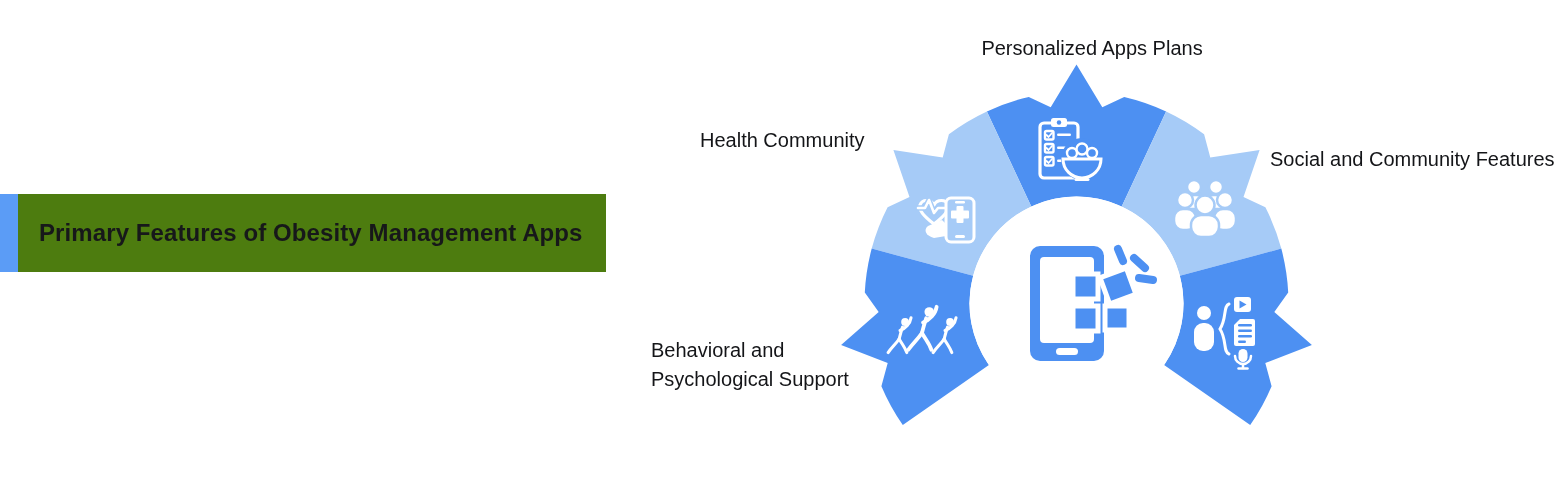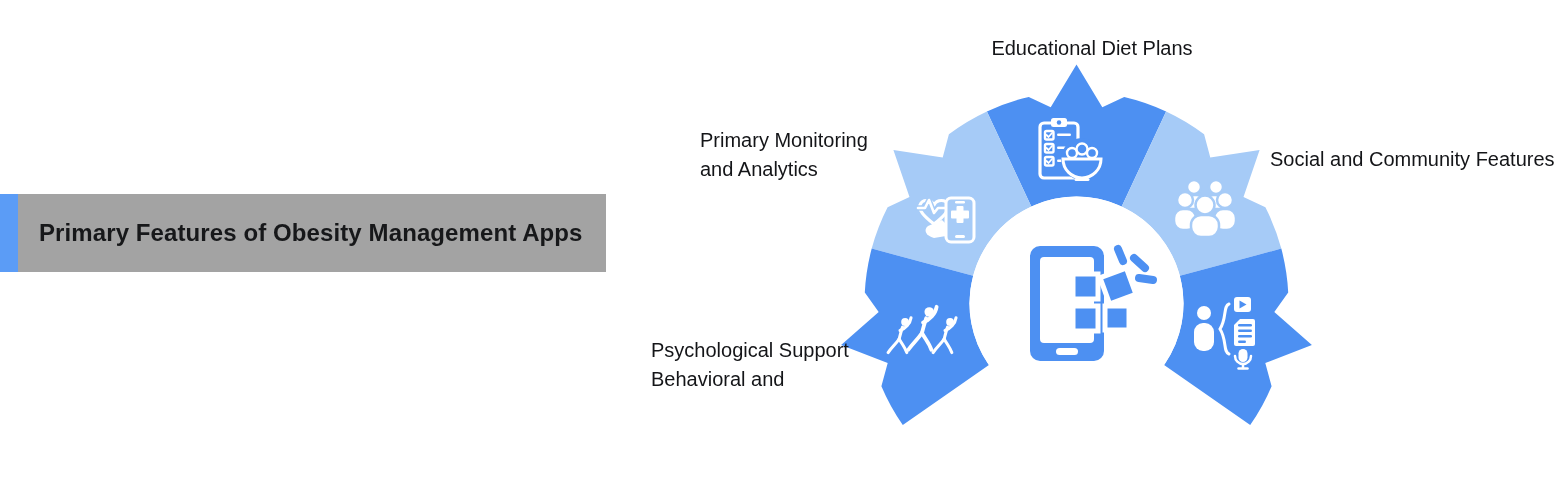--- a/index.html
+++ b/index.html
@@ -1,20 +1,20 @@
 <!DOCTYPE html>
 <html><head>
 <meta charset="utf-8">
 <style>
   html,body{margin:0;padding:0;background:#ffffff;}
   .page{position:relative;width:1568px;height:492px;background:#ffffff;overflow:hidden;
         font-family:"Liberation Sans","DejaVu Sans",sans-serif;}
 
   
-  .title-block{position:absolute;left:0;top:194px;width:606px;height:78px;background:#a3a3a3;}
+  .title-block{position:absolute;left:0;top:194px;width:606px;height:78px;background:#4d7c0f;}
   .title-accent{position:absolute;left:0;top:0;width:18px;height:78px;background:#5B9CF6;}
   .title-text{position:absolute;left:39px;top:0;height:78px;display:flex;align-items:center;
               font-size:24px;font-weight:700;letter-spacing:.1px;color:#17181A;white-space:nowrap;}
 
   
   .diagram-svg{position:absolute;left:0;top:0;width:1568px;height:492px;}
 
   .seg-label{position:absolute;font-size:20px;font-weight:400;color:#141518;line-height:29px;white-space:nowrap;}
   .label-diet{left:1092px;top:34px;transform:translateX(-50%);text-align:center;}
   .label-health{left:700px;top:126px;text-align:left;}
@@ -161,27 +161,26 @@
       <g>
         <rect x="12.5" y="18" width="9" height="13" rx="4.5" fill="#ffffff"></rect>
         <path d="M 9,25 a 8 8 0 0 0 16 0" fill="none" stroke="#ffffff" stroke-width="2.5" stroke-linecap="round"></path>
         <line x1="17" y1="33" x2="17" y2="37" stroke="#ffffff" stroke-width="2.5" stroke-linecap="round"></line>
         <line x1="12.5" y1="37.5" x2="21.5" y2="37.5" stroke="#ffffff" stroke-width="2.5" stroke-linecap="round"></line>
       </g>
     </g>
   </svg>
 
   <div class="seg-label label-diet">
-    <div>Educational Diet Plans</div>
+    <div>Personalized Apps Plans</div>
   </div>
   <div class="seg-label label-health">
-    <div>Primary Monitoring</div>
-    <div>and Analytics</div>
+    <div>Health Community</div>
   </div>
   <div class="seg-label label-social">
     <div>Social and Community Features</div>
   </div>
   <div class="seg-label label-behavioral">
+    <div>Behavioral and</div>
     <div>Psychological Support</div>
-    <div>Behavioral and</div>
   </div>
 
 </div>
 
 </body></html>

